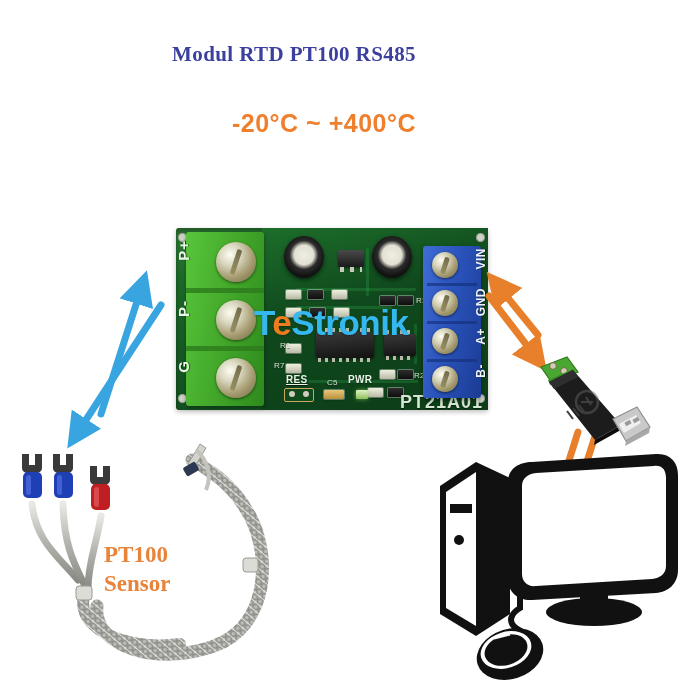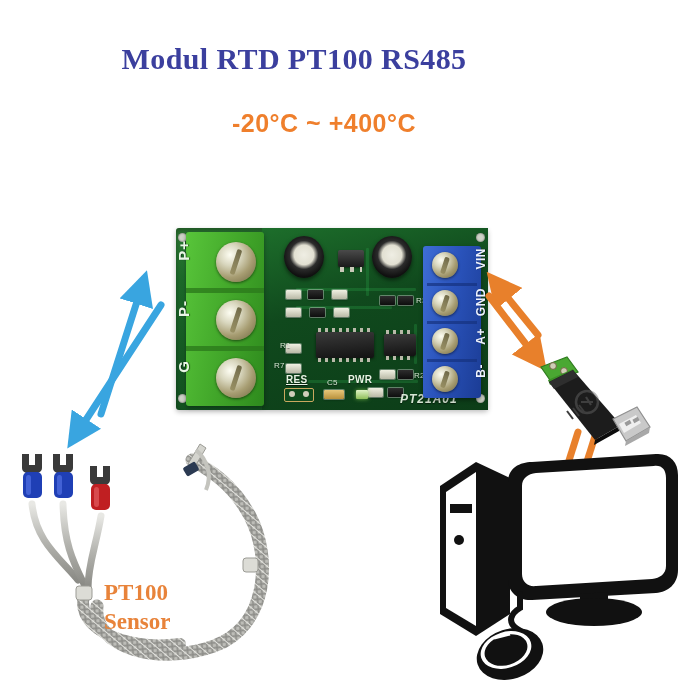--- a/index.html
+++ b/index.html
@@ -4,21 +4,21 @@
 <title>Modul RTD PT100 RS485</title>
 <style>
   html,body{margin:0;padding:0;background:#fff;}
   body{width:700px;height:700px;overflow:hidden;position:relative;
        font-family:"Liberation Sans",sans-serif;}
   .stage{position:absolute;inset:0;width:700px;height:700px;background:#ffffff;}
 
   
   .title{
     position:absolute;left:0;top:42px;width:588px;text-align:center;
-    font-family:"Liberation Serif",serif;font-weight:bold;font-size:30px;
+    font-family:"Liberation Serif",serif;font-weight:bold;font-size:21px;
     letter-spacing:.4px;color:#3b3f9e;white-space:nowrap;
   }
   .subtitle{
     position:absolute;left:0;top:109px;width:648px;text-align:center;
     font-family:"Liberation Sans",sans-serif;font-weight:bold;font-size:25px;
     letter-spacing:.5px;color:#ef7f2c;white-space:nowrap;
   }
 
   
   .module{position:absolute;left:176px;top:228px;width:312px;height:182px;}
@@ -109,21 +109,21 @@
     position:absolute;width:28px;height:12px;border-radius:2px;
     border:1px solid #caa85f;background:#0e4a1c;
   }
   .pad2 i{position:absolute;top:2px;width:6px;height:6px;border-radius:50%;background:#cfcdbb;}
   .silk{
     position:absolute;color:#e8f4e4;font-family:"Liberation Sans",sans-serif;
     font-weight:bold;font-size:10px;letter-spacing:.3px;
     text-shadow:0 1px 1px rgba(0,0,0,.55);
   }
   .silk.small{font-size:8px;font-weight:normal;opacity:.9;}
-  .silk.board-id{font-size:12px;letter-spacing:1px;opacity:.92;font-style:italic;}
+  .silk.board-id{font-size:18px;letter-spacing:1px;opacity:.92;}
   .trace{position:absolute;background:#2aa34a;opacity:.30;border-radius:1px;}
 
   
   .wm{
     position:absolute;left:254px;top:303px;
     font-family:"Liberation Sans",sans-serif;font-weight:bold;font-size:35px;
     letter-spacing:-.5px;color:#35b7ef;white-space:nowrap;
     text-shadow:0 1px 2px rgba(0,0,0,.25);
   }
   .wm .at{color:#f07c20;}
@@ -132,21 +132,21 @@
   .arrows{position:absolute;inset:0;pointer-events:none;}
 
   
   .usb{position:absolute;left:529px;top:355px;width:122px;height:104px;}
 
   
   .sensor{position:absolute;left:0px;top:438px;width:300px;height:232px;}
   .sensor-label{
     position:absolute;left:104px;top:540px;width:160px;text-align:left;
     font-family:"Liberation Serif",serif;font-weight:bold;font-size:23px;
-    line-height:1.28;color:#e8833a;white-space:pre-line;margin-top:38px;
+    line-height:1.28;color:#e8833a;white-space:pre-line;
   }
 
   
   .computer{position:absolute;left:432px;top:442px;width:268px;height:240px;}
 </style>
 </head>
 <body>
 
 <div class="stage">
 
@@ -227,20 +227,21 @@
         <div class="screw sm" style="left:9px;top:82px;"></div>
         <div class="screw sm" style="left:9px;top:120px;"></div>
       </div>
       <div class="bl" style="right:0px;top:20px;">VIN</div>
       <div class="bl" style="right:0px;top:60px;">GND</div>
       <div class="bl" style="right:0px;top:100px;">A+</div>
       <div class="bl" style="right:0px;top:136px;">B-</div>
     </div>
   </div>
 
+  <div class="wm"><span>T</span><span class="at">e</span><span>S</span><span>tronik</span></div>
 
   <svg class="arrows" width="700" height="700" viewBox="0 0 700 700">
     <defs>
       <marker id="bh" markerWidth="5" markerHeight="5" refX="2.2" refY="2.5" orient="auto">
         <path d="M0,0 L5,2.5 L0,5 z" fill="#39a5e0"></path>
       </marker>
       <marker id="oh" markerWidth="5" markerHeight="5" refX="2.2" refY="2.5" orient="auto">
         <path d="M0,0 L5,2.5 L0,5 z" fill="#e8802b"></path>
       </marker>
     </defs>

